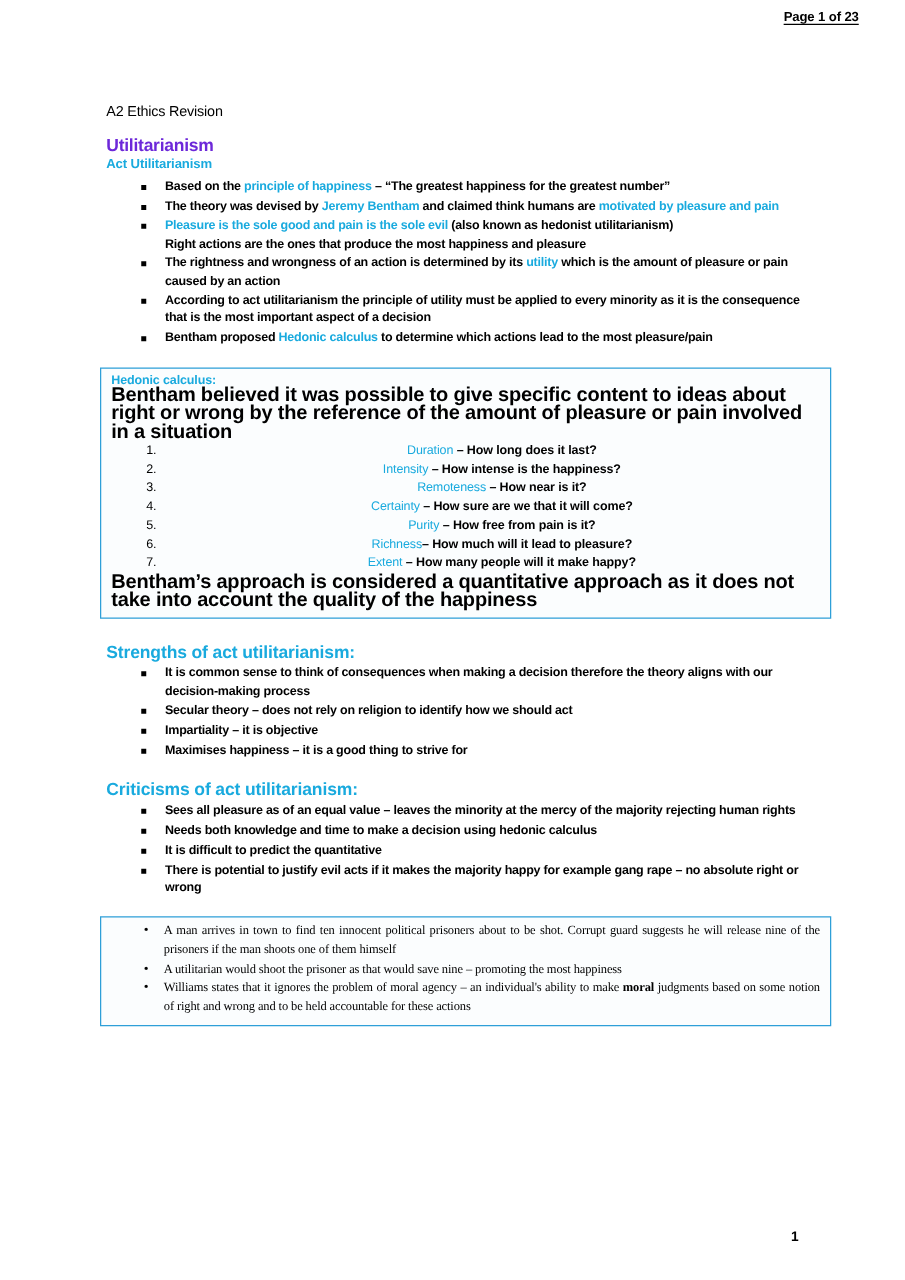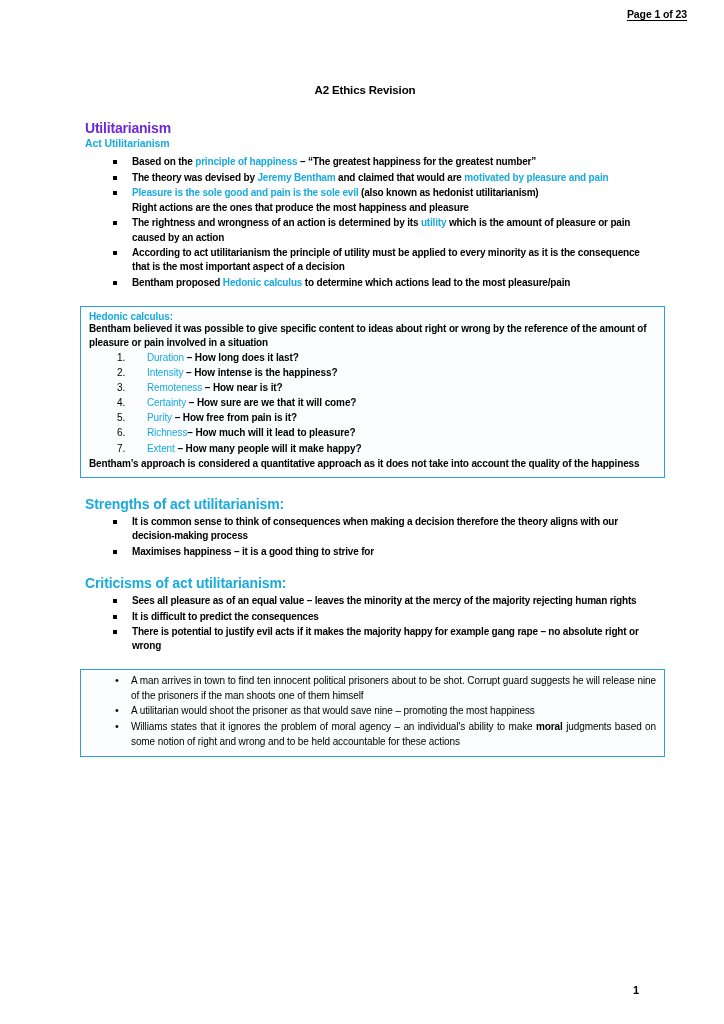--- a/index.html
+++ b/index.html
@@ -41,25 +41,24 @@
   
   .content {
     position: absolute;
     left: 80px;
     top: 84px;
     width: 565px;
   }
 
   .doc-title {
     font-size: 11.5px;
-    font-weight: bold;
+    font-weight: normal;
     letter-spacing: -0.15px;
-    margin: 0 0 24px 5px;
-    color: #000;
-    text-align: center;
+    margin: 0 0 12px 5px;
+    color: #000;
   }
 
   .h1 {
     font-size: 14px;
     font-weight: bold;
     color: #6d28d9;
     letter-spacing: -0.2px;
     margin: 0 0 1px 5px;
   }
   .h2 {
@@ -100,20 +99,21 @@
     top: 5px;
     width: 4px;
     height: 4px;
     background: #000;
   }
 
   ul.dot {
     list-style: none;
     margin: 0;
     padding: 0;
+    font-family: Liberation Serif, serif;
   }
   ul.dot > li {
     position: relative;
     padding-left: 42px;
     margin-bottom: 1px;
     font-size: 10px;
     font-weight: normal;
     line-height: 14.6px;
     letter-spacing: -0.1px;
     color: #000;
@@ -137,20 +137,21 @@
   }
   ol.num > li {
     position: relative;
     padding-left: 58px;
     margin-bottom: 0.5px;
     font-size: 10px;
     font-weight: normal;
     line-height: 14.6px;
     letter-spacing: -0.1px;
     counter-increment: hc;
+    text-align: center;
   }
   ol.num > li:before {
     content: counter(hc) ".";
     position: absolute;
     left: 28px;
     top: 0;
     font-weight: normal;
     color: #000;
   }
 
@@ -165,21 +166,21 @@
   }
   .box .boxtitle {
     font-size: 10px;
     font-weight: bold;
     color: #19AADE;
     letter-spacing: -0.1px;
     margin-bottom: 0px;
   }
   .box p {
     margin: 0;
-    font-size: 10px;
+    font-size: 16px;
     font-weight: bold;
     line-height: 14.6px;
     letter-spacing: -0.15px;
     color: #000;
   }
 
   
   .cy { color: #19AADE; }
   .bk { color: #000000; }
   .nb { font-weight: normal; }
@@ -206,21 +207,21 @@
 
   <div class="content">
 
     <div class="doc-title">A2 Ethics Revision</div>
 
     <div class="h1">Utilitarianism</div>
     <div class="h2">Act Utilitarianism</div>
 
     <ul class="sq" id="act-util-list">
         <li><span class="bk">Based on the </span><span class="cy">principle of happiness</span><span class="bk"> – “The greatest happiness for the greatest number”</span></li>
-        <li><span class="bk">The theory was devised by </span><span class="cy">Jeremy Bentham</span><span class="bk"> and claimed that would are </span><span class="cy">motivated by pleasure and pain</span></li>
+        <li><span class="bk">The theory was devised by </span><span class="cy">Jeremy Bentham</span><span class="bk"> and claimed think humans are </span><span class="cy">motivated by pleasure and pain</span></li>
         <li><span class="cy">Pleasure is the sole good and pain is the sole evil</span><span class="bk"> (also known as hedonist utilitarianism)</span><br><span class="bk">Right actions are the ones that produce the most happiness and pleasure</span></li>
         <li><span class="bk">The rightness and wrongness of an action is determined by its </span><span class="cy">utility</span><span class="bk"> which is the amount of pleasure or pain caused by an action</span></li>
         <li><span class="bk">According to act utilitarianism the principle of utility must be applied to every minority as it is the consequence that is the most important aspect of a decision</span></li>
         <li><span class="bk">Bentham proposed </span><span class="cy">Hedonic calculus</span><span class="bk"> to determine which actions lead to the most pleasure/pain</span></li>
       </ul>
 
     <div class="spacer-md"></div>
 
     <div class="box">
       <div class="boxtitle">Hedonic calculus:</div>
@@ -235,29 +236,32 @@
           <li><span class="cy">Extent</span><span class="bk bd"> – How many people will it make happy?</span></li>
         </ol>
       <p>Bentham’s approach is considered a quantitative approach as it does not take into account the quality of the happiness</p>
     </div>
 
     <div class="spacer-lg"></div>
 
     <div class="h3">Strengths of act utilitarianism:</div>
     <ul class="sq" id="strengths-list">
         <li>It is common sense to think of consequences when making a decision therefore the theory aligns with our decision-making process</li>
+        <li>Secular theory – does not rely on religion to identify how we should act</li>
+        <li>Impartiality – it is objective</li>
         <li>Maximises happiness – it is a good thing to strive for</li>
       </ul>
 
     <div class="spacer-md"></div>
 
     <div class="h3">Criticisms of act utilitarianism:</div>
     <ul class="sq" id="criticisms-list">
         <li>Sees all pleasure as of an equal value – leaves the minority at the mercy of the majority rejecting human rights</li>
-        <li>It is difficult to predict the consequences</li>
+        <li>Needs both knowledge and time to make a decision using hedonic calculus</li>
+        <li>It is difficult to predict the quantitative</li>
         <li>There is potential to justify evil acts if it makes the majority happy for example gang rape – no absolute right or wrong</li>
       </ul>
 
     <div class="spacer-md"></div>
 
     <div class="box">
       <ul class="dot" id="jim-list">
           <li><span class="nb">A man arrives in town to find ten innocent political prisoners about to be shot. Corrupt guard suggests he will release nine of the prisoners if the man shoots one of them himself</span></li>
           <li><span class="nb">A utilitarian would shoot the prisoner as that would save nine – promoting the most happiness</span></li>
           <li><span class="nb">Williams states that it ignores the problem of moral agency – an individual's ability to make </span><span class="bd">moral</span><span class="nb"> judgments based on some notion of right and wrong and to be held accountable for these actions</span></li>

